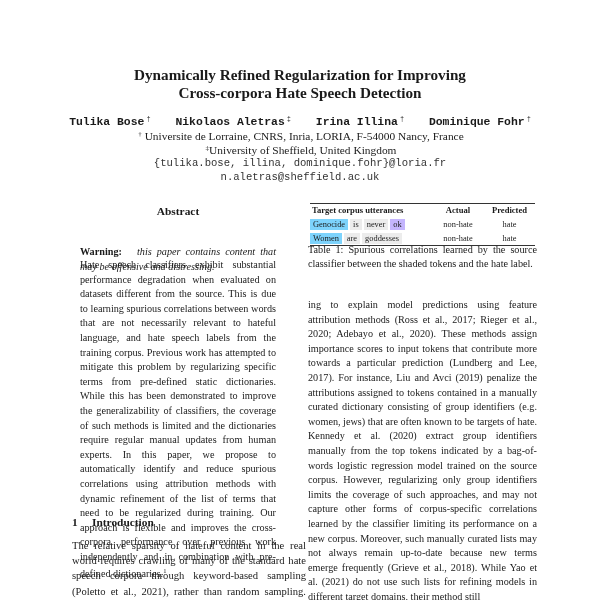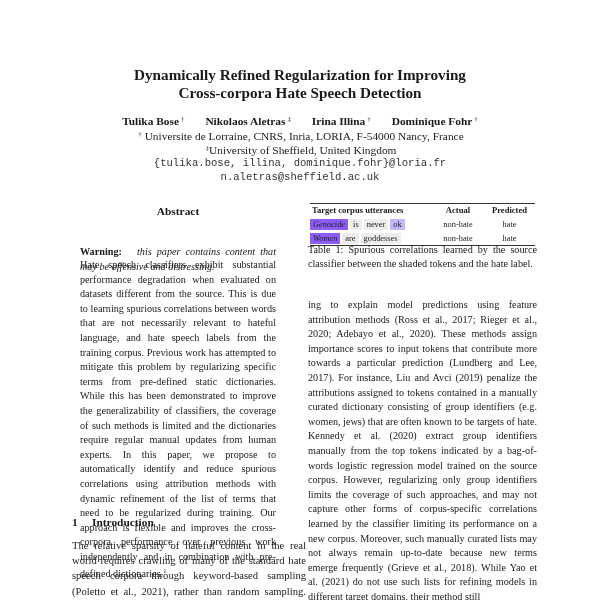--- a/index.html
+++ b/index.html
@@ -11,21 +11,21 @@
     }
     .page { position: absolute; left: 0; top: 0; width: 600px; height: 600px; }
 
     
     .title {
       position: absolute; left: 0; top: 66px; width: 600px;
       text-align: center; font-weight: bold; font-size: 15.2px; line-height: 18px;
     }
     .authors {
       position: absolute; left: 0; top: 112px; width: 600px;
-      text-align: center; font-weight: bold; font-size: 11.4px; line-height: 14px;
+      text-align: center; font-weight: bold; font-size: 11.4px; line-height: 14px; font-family: Liberation Mono, monospace;
     }
     .authors .author { margin: 0 9px; }
     .authors sup, .affil sup { font-weight: normal; font-size: 7px; vertical-align: 4px; margin-left: 2px; }
     .affil {
       position: absolute; left: 0; width: 600px;
       text-align: center; font-size: 11.4px; line-height: 14px;
     }
     .affil1 { top: 127px; }
     .affil2 { top: 141px; }
     .email {
@@ -61,21 +61,21 @@
     
     .table-wrap { position: absolute; left: 310px; top: 203px; width: 225px; }
     .rule-top { border-top: 1.2px solid #333; }
     .rule-bottom { border-top: 1.2px solid #333; }
     table { border-collapse: collapse; width: 225px; font-size: 8.4px; }
     th { font-weight: bold; padding: 1px 0 2px 0; text-align: center; font-size: 8.6px; }
     th.utter { text-align: left; padding-left: 2px; }
     td { padding: 1.5px 0; text-align: center; }
     td.utter { text-align: left; }
     .tok { display: inline-block; padding: 1px 3px; margin-right: 2px; }
-    .shade-dark { background: #8b5cf6; font-style: italic; }
+    .shade-dark { background: #7dd3fc; }
     .shade-mid { background: #c4b5fd; }
     .shade-light { background: #ececec; }
     .caption { position: absolute; left: 308px; top: 243px; width: 229px; font-size: 10.2px; line-height: 14px; text-align: justify; }
 
     .right-body { top: 298px; }
   </style>
 </head>
 <body>
 
 <div class="page">

